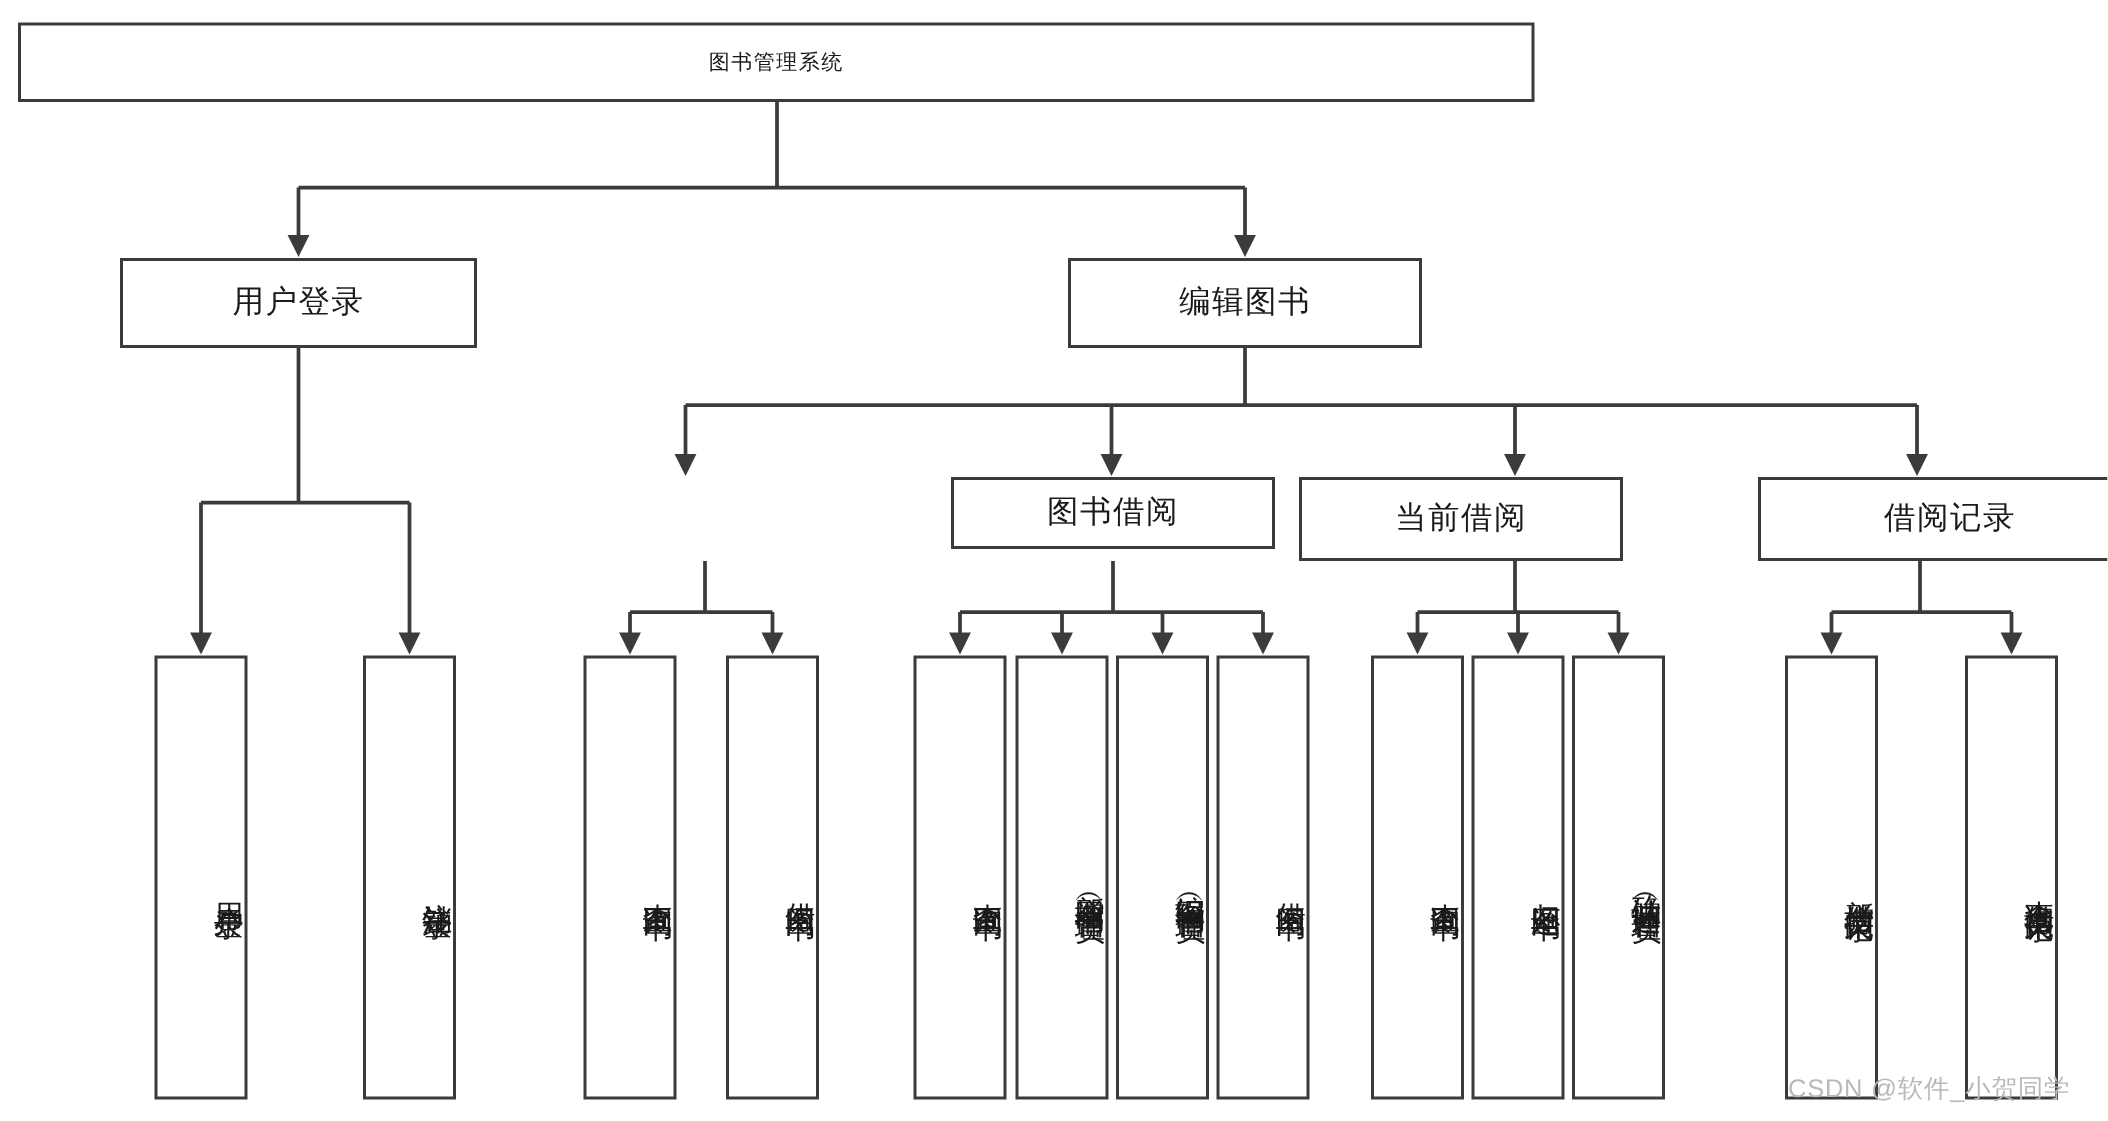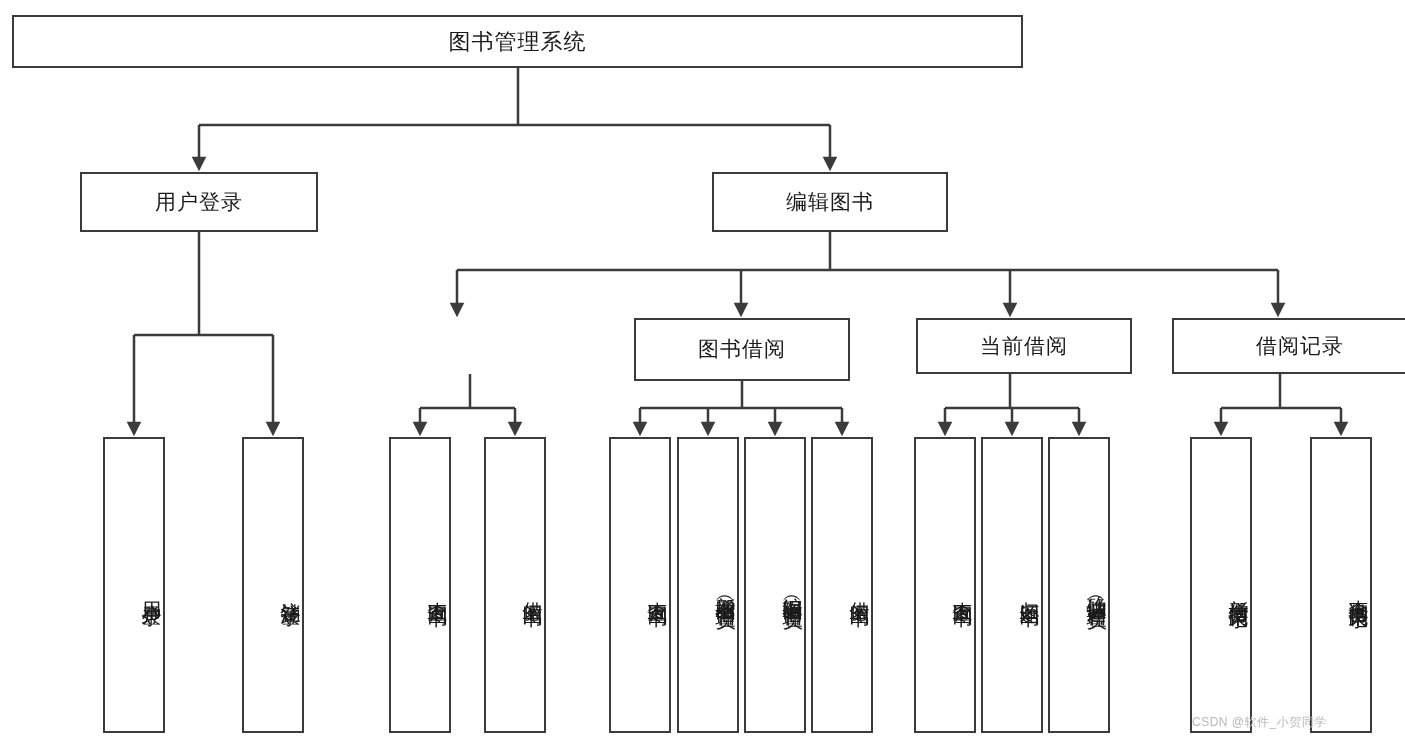--- a/index.html
+++ b/index.html
@@ -35,41 +35,41 @@
     justify-content: center;
     color: #1a1a1a;
     line-height: 1.18;
     text-align: center;
   }
   .node.horiz {
     font-size: 21px;
     letter-spacing: 1px;
   }
   .node.root {
-    font-size: 22px;
+    font-size: 14px;
   }
   .node.vert {
     writing-mode: vertical-rl;
     text-orientation: upright;
     font-size: 20px;
     letter-spacing: 2px;
     padding-top: 10px;
     align-items: flex-start;
     justify-content: center;
     white-space: normal;
   }
   .node.vert .vtext {
     writing-mode: vertical-rl;
     text-orientation: upright;
     display: block;
   }
   .watermark {
     position: absolute;
     color: #b9b9b9;
-    font-size: 12px;
+    font-size: 17px;
     letter-spacing: 0.5px;
     white-space: nowrap;
   }
 </style>
 </head>
 <body>
 
 <div id="canvas">
 
   <svg class="connectors" viewBox="0 0 1405 747" xmlns="http://www.w3.org/2000/svg">
@@ -126,24 +126,24 @@
     <span>图书管理系统</span>
   </div>
 
   <div class="node horiz" style="left:80px; top:172px; width:238px; height:60px;">
     <span>用户登录</span>
   </div>
   <div class="node horiz" style="left:712px; top:172px; width:236px; height:60px;">
     <span>编辑图书</span>
   </div>
 
-  <div class="node horiz" style="left:634px; top:318px; width:216px; height:63px;text-align:center;">
+  <div class="node horiz" style="left:634px; top:318px; width:216px; height:48px;text-align:center;">
     <span>图书借阅</span>
   </div>
-  <div class="node horiz" style="left:916px; top:318px; width:216px; height:56px;justify-content:center;">
+  <div class="node horiz" style="left:866px; top:318px; width:216px; height:56px;justify-content:center;">
     <span>当前借阅</span>
   </div>
   <div class="node horiz" style="left:1172px; top:318px; width:256px; height:56px;">
     <span>借阅记录</span>
   </div>
 
   <div class="node vert" style="left:103px; top:437px; width:62px; height:296px;">
     <span class="vtext">用户登录</span>
   </div>
   <div class="node vert" style="left:242px; top:437px; width:62px; height:296px;">

